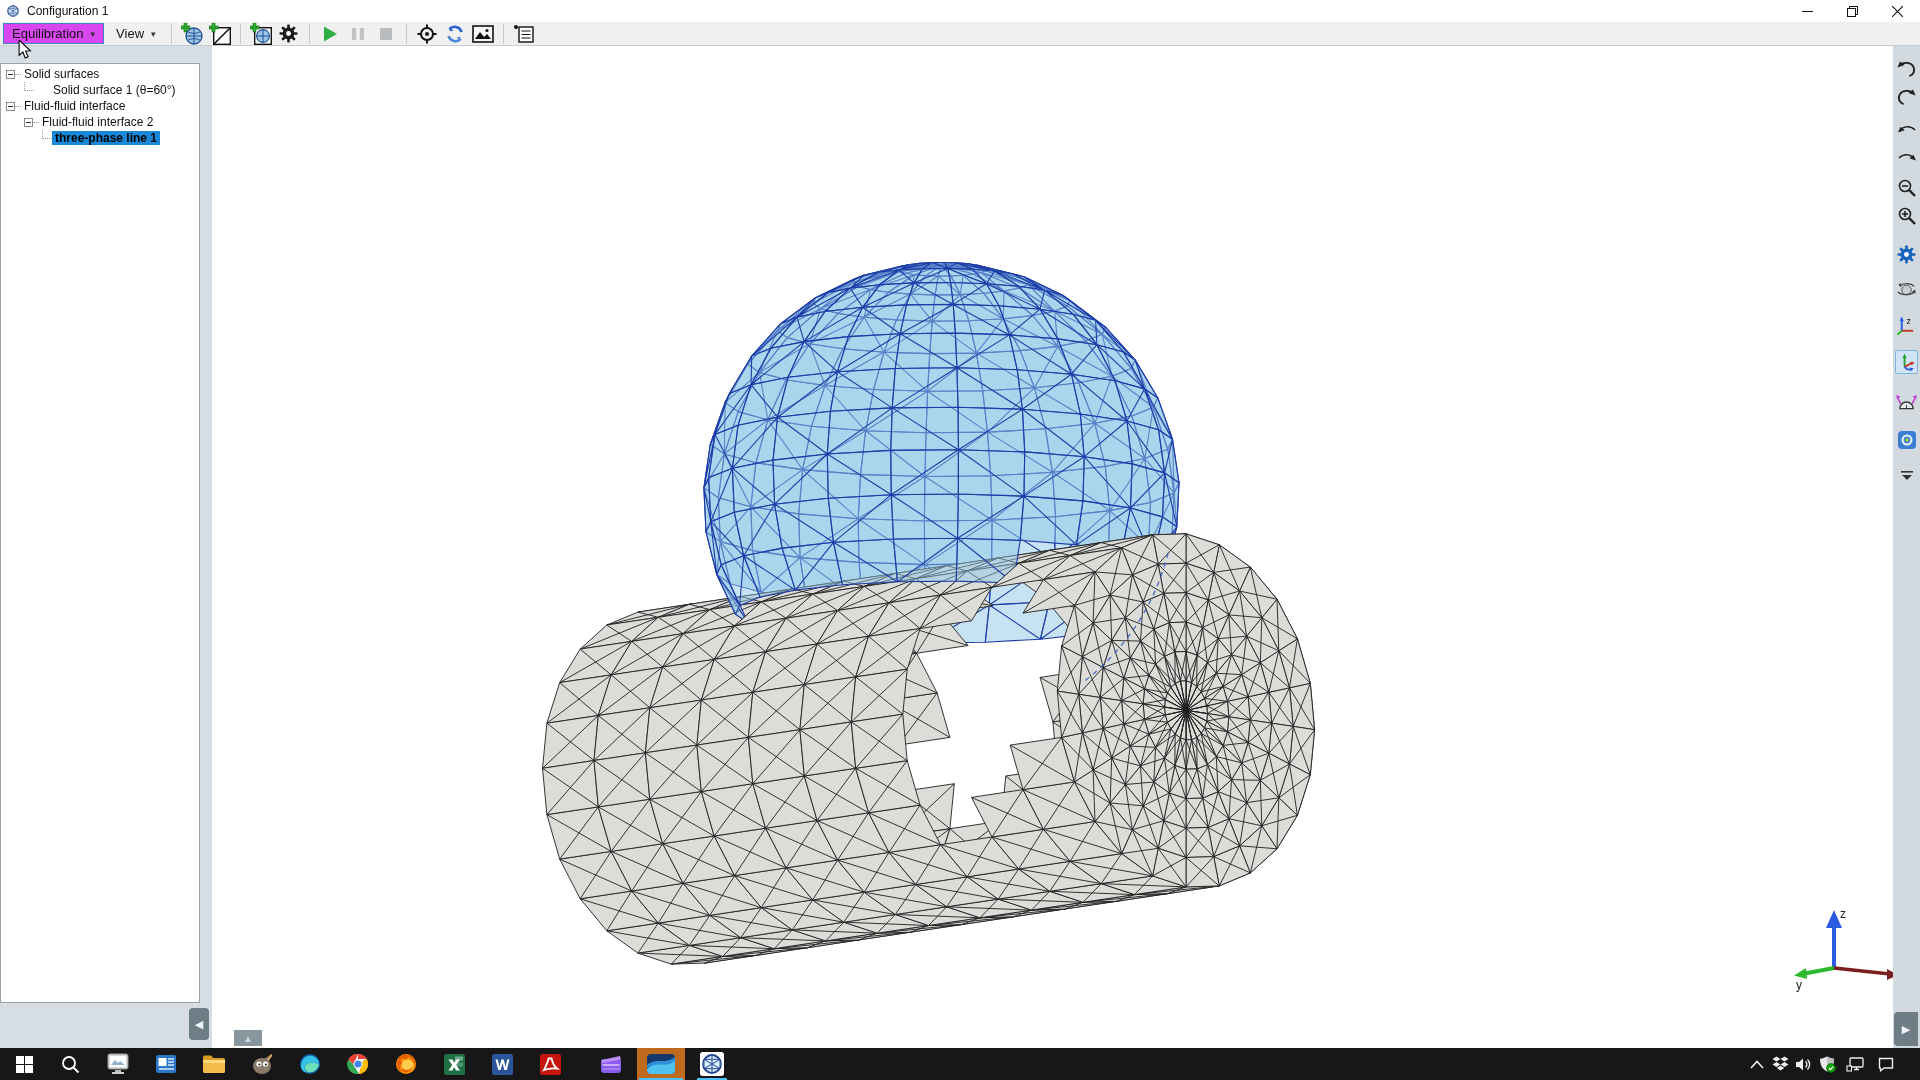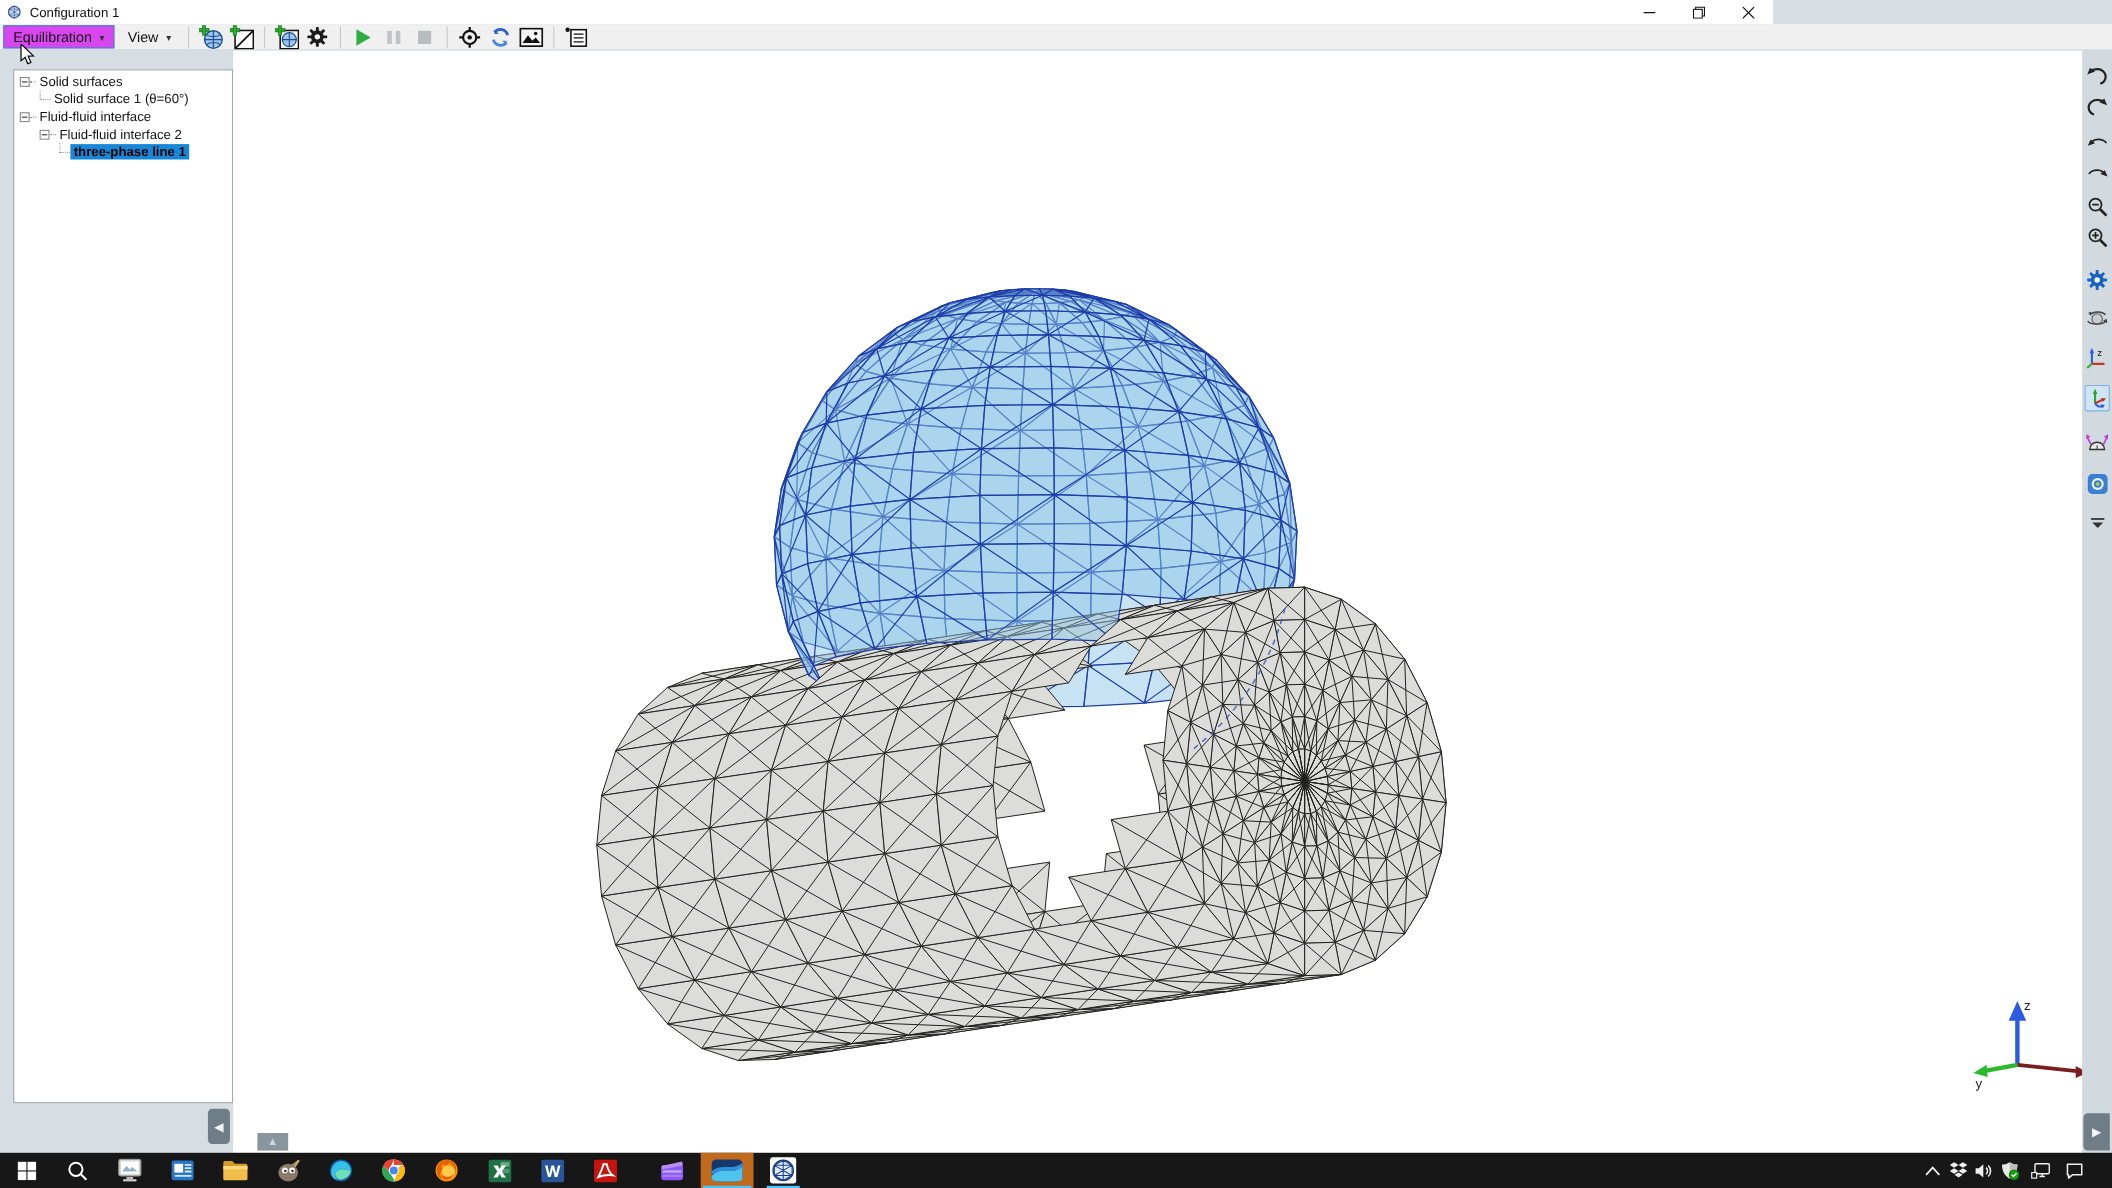--- a/index.html
+++ b/index.html
@@ -1,41 +1,41 @@
 <!DOCTYPE html>
 <html><head>
 <meta charset="utf-8">
 <style>
   * { margin:0; padding:0; box-sizing:border-box; }
   html,body { width:1920px; height:1080px; overflow:hidden;
     font-family:"Liberation Sans", sans-serif; background:#d7dee3; }
   .window { position:absolute; inset:0; }
 
   
-  .titlebar { position:absolute; left:0; top:0; width:1612px; height:22px;
+  .titlebar { position:absolute; left:0; top:0; width:1920px; height:22px;
     background:#ffffff; display:flex; align-items:center; }
   .title-icon { margin-left:6px; width:15px; height:15px; display:flex; align-items:center; }
   .title-text { margin-left:6px; font-size:12px; color:#111; }
   .win-controls { position:absolute; right:0; top:0; height:22px; display:flex; }
   .win-btn { width:45px; height:22px; display:flex; align-items:center; justify-content:center; cursor:default; }
 
   
   .menubar { position:absolute; left:0; top:22px; width:1920px; height:24px;
     background:#f0f0f0; border-bottom:1px solid #c8cdd1; display:flex; align-items:center; }
   .menu-btn { height:21px; margin-left:3px; padding:0 8px; font-size:13px; color:#111;
     display:flex; align-items:center; gap:7px; border:1px solid transparent; }
   .menu-btn .caret { font-size:9px; color:#333; }
   .menu-btn.hover { background:#d946ef; border:1px solid #3c86c8; }
   .tb-sep { width:1px; height:20px; background:#c4c8cc; margin:0 6px; }
   .tb-icon { width:26px; height:22px; display:flex; align-items:center; justify-content:center; margin:0 1px; }
 
   
   .content { position:absolute; left:0; top:46px; width:1920px; height:1002px; background:#d7dee3; }
 
-  .tree-panel { position:absolute; left:12px; top:17px; width:200px; height:940px;
+  .tree-panel { position:absolute; left:0; top:17px; width:200px; height:940px;
     background:#ffffff; border:1px solid #9aa3a9; overflow:hidden; }
   .tree-row { display:flex; align-items:center; height:16px; font-size:12px; color:#111; white-space:nowrap; }
   .expander { width:9px; height:9px; border:1px solid #8a8a8a; background:#fff; position:relative; flex:none; }
   .expander::after { content:""; position:absolute; left:1px; right:1px; top:3px; height:1px; background:#333; }
   .elbow { width:10px; height:9px; border-left:1px dotted #9a9a9a; border-bottom:1px dotted #9a9a9a;
     margin-bottom:7px; flex:none; }
   .stub { width:6px; height:1px; border-bottom:1px dotted #9a9a9a; flex:none; }
   .tree-label { padding:0 3px; }
   .tree-label.selected { background:#1787d8; color:#000;font-weight:bold; }
 
@@ -219,21 +219,21 @@
 
   <div class="content">
 
     <div class="tree-panel">
       <div id="tree-rows" style="padding-top:2px;">
           <div class="tree-row" style="padding-left: 5px;">
             <span class="expander"></span>
             <span class="stub"></span>
             <span class="tree-label">Solid surfaces</span>
           </div>
-          <div class="tree-row" style="padding-left: 23px;">
+          <div class="tree-row" style="padding-left: 23px; gap: 16px;">
             <span class="elbow"></span>
             <span class="tree-label">Solid surface 1 (θ=60°)</span>
           </div>
           <div class="tree-row" style="padding-left: 5px;">
             <span class="expander"></span>
             <span class="stub"></span>
             <span class="tree-label">Fluid-fluid interface</span>
           </div>
           <div class="tree-row" style="padding-left: 23px;">
             <span class="expander"></span>

